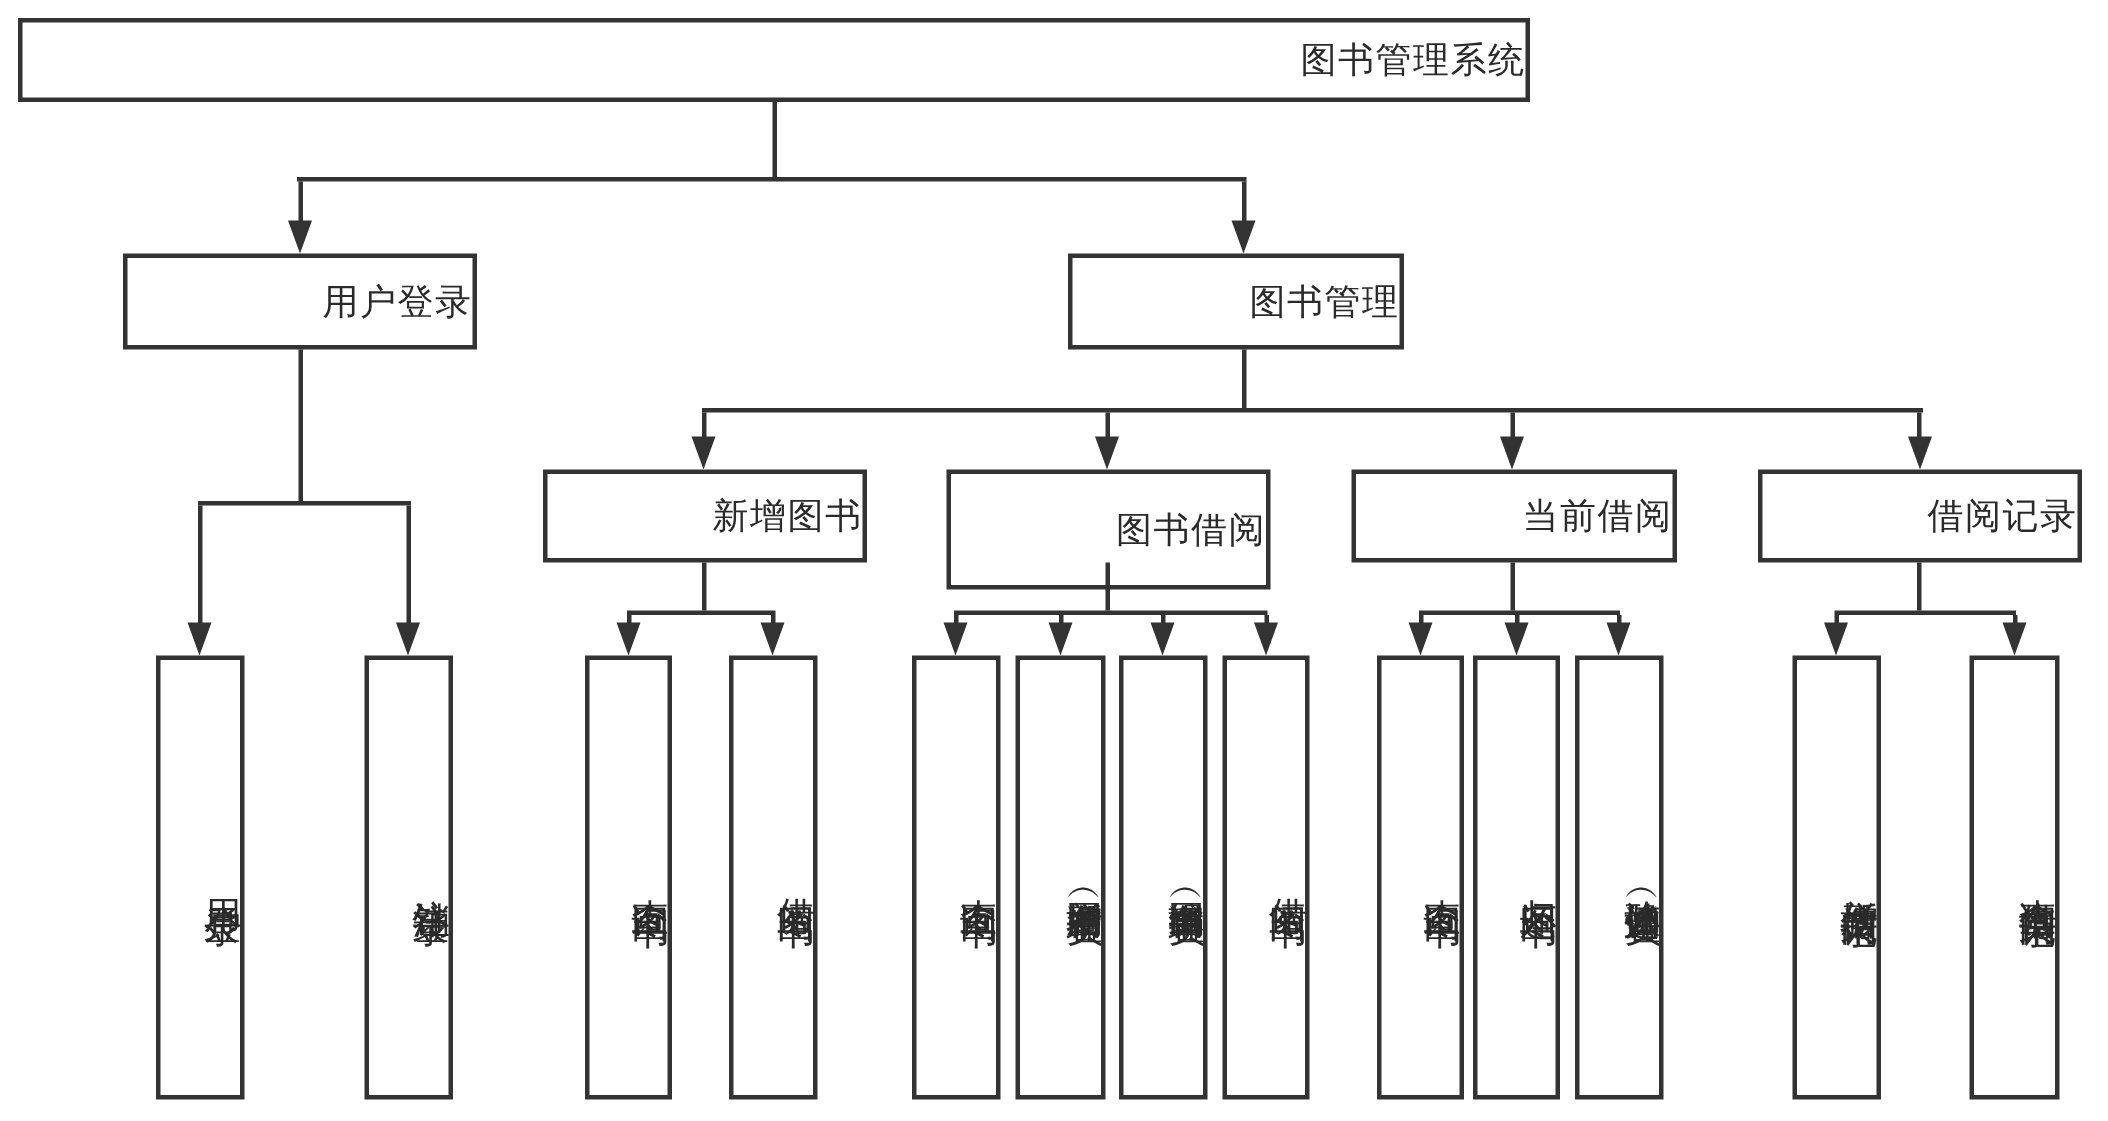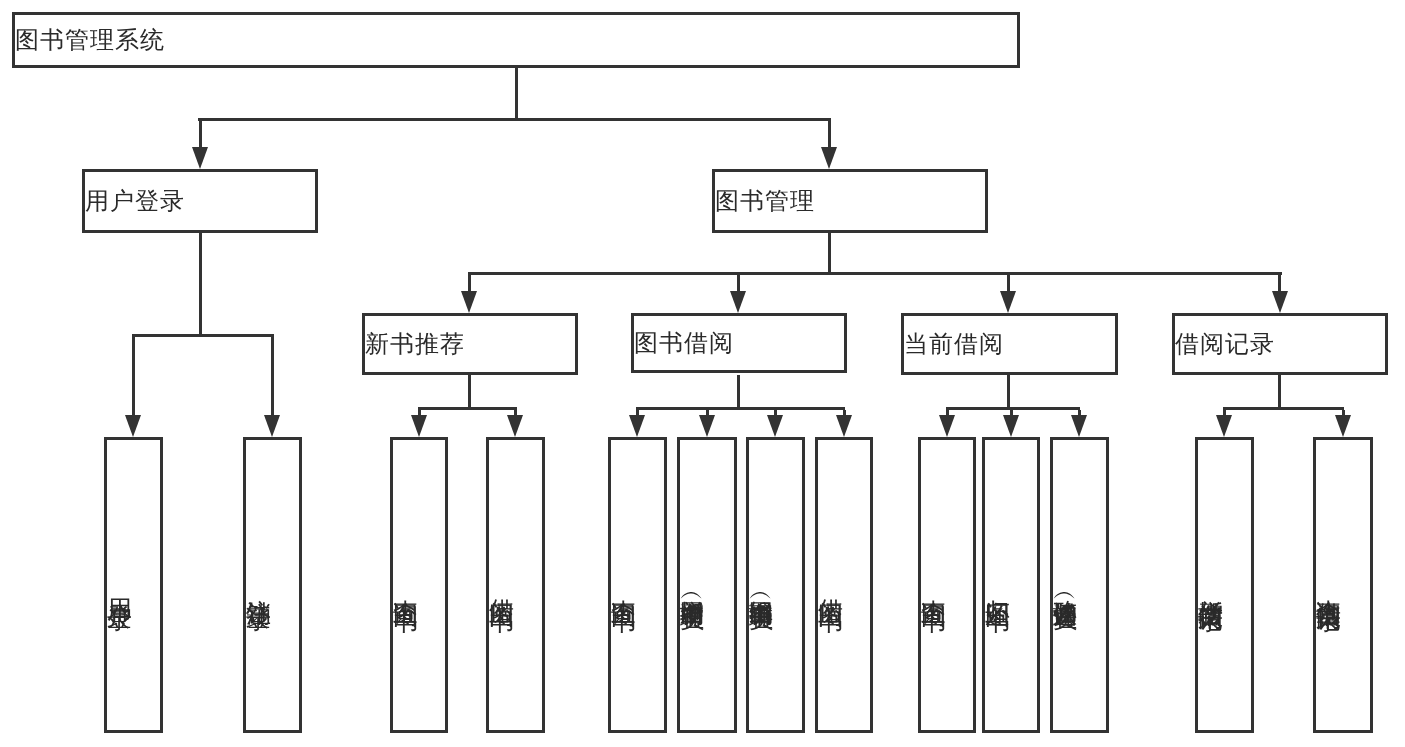--- a/index.html
+++ b/index.html
@@ -3,21 +3,21 @@
 <meta charset="utf-8">
 <style>
   :root { --line:#333333; --bg:#ffffff; --text:#2a2a2a; --watermark:#979797; }
   html,body { margin:0; padding:0; background:var(--bg); }
   .canvas {
     position:relative; width:1405px; height:747px; background:var(--bg);
     font-family:"Liberation Sans", sans-serif; overflow:hidden;
   }
   .box {
     position:absolute; box-sizing:border-box; border:3px solid var(--line);
-    background:var(--bg); display:flex; align-items:center; justify-content:flex-start;
+    background:var(--bg); display:flex; align-items:center; justify-content:flex-end;
     color:var(--text); font-size:24px; letter-spacing:1px;
   }
   .vlabel {
     writing-mode:vertical-rl; text-orientation:mixed;
     font-size:25px; letter-spacing:3px; line-height:1;
   }
   .vl { position:absolute; width:3px; background:var(--line); }
   .hl { position:absolute; height:3px; background:var(--line); }
   .arrow {
     position:absolute; width:0; height:0;
@@ -41,21 +41,21 @@
   <div class="vl" style="left:515px; top:68px; height:50px;"></div>
   <div class="hl" style="left:198px; top:118px; width:633px;"></div>
   <div class="vl" style="left:199px; top:121px; height:27px;"></div>
   <div class="arrow" style="left:192px; top:147px;"></div>
   <div class="vl" style="left:828px; top:121px; height:27px;"></div>
   <div class="arrow" style="left:821px; top:147px;"></div>
 
   <div class="box" style="left:82px; top:169px; width:236px; height:64px;">
     <span>用户登录</span>
   </div>
-  <div class="box" style="left:712px; top:169px; width:276px; height:64px;">
+  <div class="box" style="left:712px; top:169px; width:224px; height:64px;">
     <span>图书管理</span>
   </div>
 
   <div class="vl" style="left:199px; top:233px; height:101px;"></div>
   <div class="hl" style="left:132px; top:334px; width:142px;"></div>
   <div class="vl" style="left:132px; top:337px; height:79px;"></div>
   <div class="arrow" style="left:125px; top:415px;"></div>
   <div class="vl" style="left:271px; top:337px; height:79px;"></div>
   <div class="arrow" style="left:264px; top:415px;"></div>
 
@@ -64,23 +64,23 @@
   <div class="vl" style="left:468px; top:275px; height:17px;"></div>
   <div class="arrow" style="left:461px; top:291px;"></div>
   <div class="vl" style="left:737px; top:275px; height:17px;"></div>
   <div class="arrow" style="left:730px; top:291px;"></div>
   <div class="vl" style="left:1007px; top:275px; height:17px;"></div>
   <div class="arrow" style="left:1000px; top:291px;"></div>
   <div class="vl" style="left:1278px; top:275px; height:17px;"></div>
   <div class="arrow" style="left:1272px; top:291px;"></div>
 
   <div class="box" style="left:362px; top:313px; width:216px; height:62px;">
-    <span>新书推荐</span>
+    <span>新增图书</span>
   </div>
-  <div class="box" style="left:631px; top:313px; width:216px; height:60px;">
+  <div class="box" style="left:631px; top:313px; width:216px; height:80px;">
     <span>图书借阅</span>
   </div>
   <div class="box" style="left:1172px; top:313px; width:216px; height:62px;">
     <span>借阅记录</span>
   </div>
   <div class="box" style="left:901px; top:313px; width:217px; height:62px;">
     <span>当前借阅</span>
   </div>
 
   <div class="vl" style="left:468px; top:375px; height:32px;"></div>

